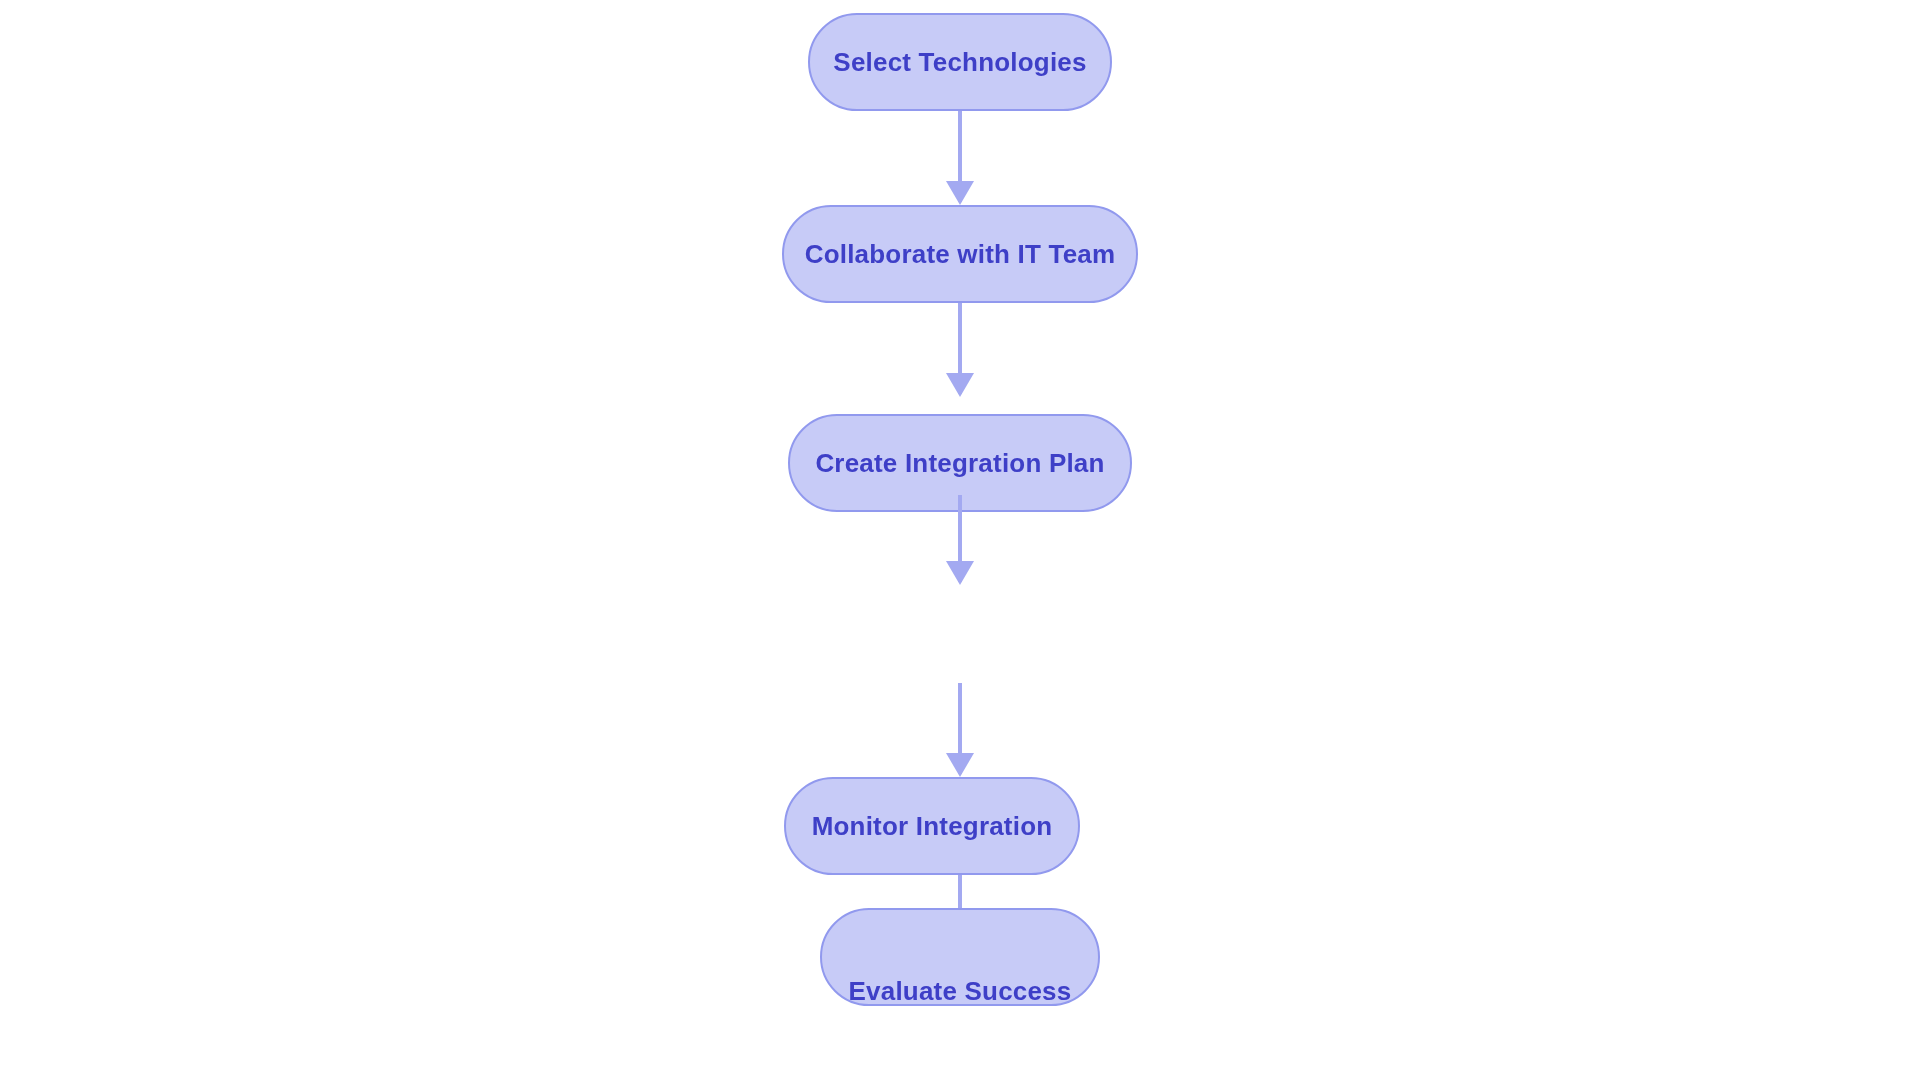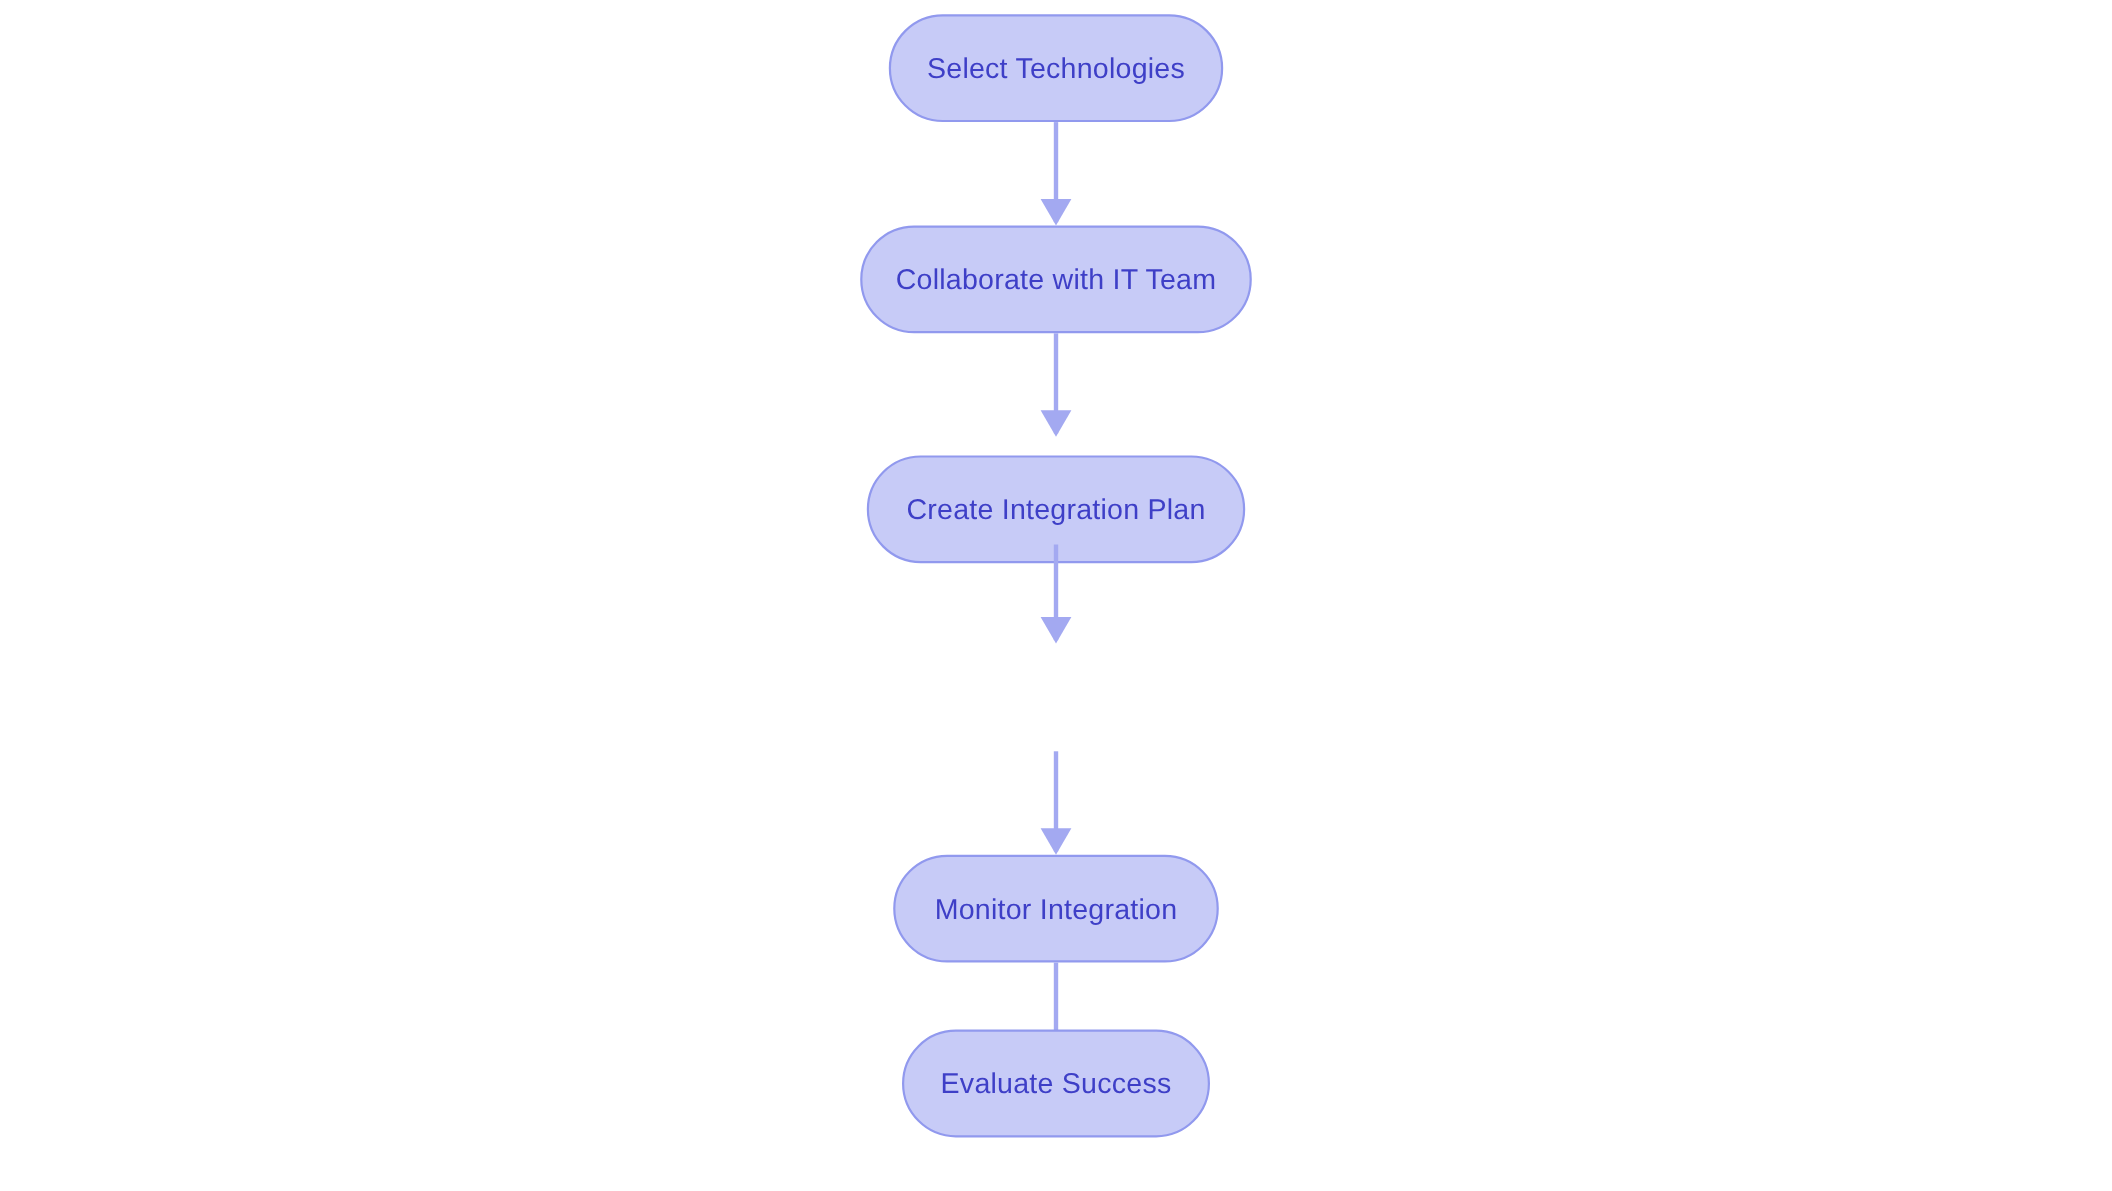--- a/index.html
+++ b/index.html
@@ -7,20 +7,21 @@
     padding: 0;
     background: var(--page-bg, #ffffff);
     font-family: "Liberation Sans", sans-serif;
   }
   .canvas {
     position: relative;
     width: 1920px;
     height: 1073px;
     background: var(--page-bg, #ffffff);
     overflow: hidden;
+    font-weight: bold;
   }
   .node {
     position: absolute;
     height: var(--node-h, 98px);
     box-sizing: border-box;
     background: var(--node-fill, #c7cbf7);
     border: 2px solid var(--node-border, #9199ee);
     border-radius: 50px;
     display: flex;
     align-items: center;
@@ -87,26 +88,26 @@
     <div class="arrow-stem"></div>
     <div class="arrow-head"></div>
   </div>
 
 
   <div class="arrow" style="top: 683px; height: 94px; left: 946px;">
     <div class="arrow-stem"></div>
     <div class="arrow-head"></div>
   </div>
 
-  <div class="node" style="top: 777px; width: 296px; left: 812px;">
+  <div class="node" style="top: 777px; width: 296px; left: 784px;">
     <span class="node-label">Monitor Integration</span>
   </div>
 
   <div class="arrow" style="top: 875px; height: 89px; left: 946px;">
     <div class="arrow-stem"></div>
     <div class="arrow-head"></div>
   </div>
 
-  <div class="node" style="top: 936px; width: 280px; left: 820px;">
+  <div class="node" style="top: 908px; width: 280px; left: 820px; align-items: flex-end;">
     <span class="node-label">Evaluate Success</span>
   </div>
 
 </div>
 
 </body></html>

